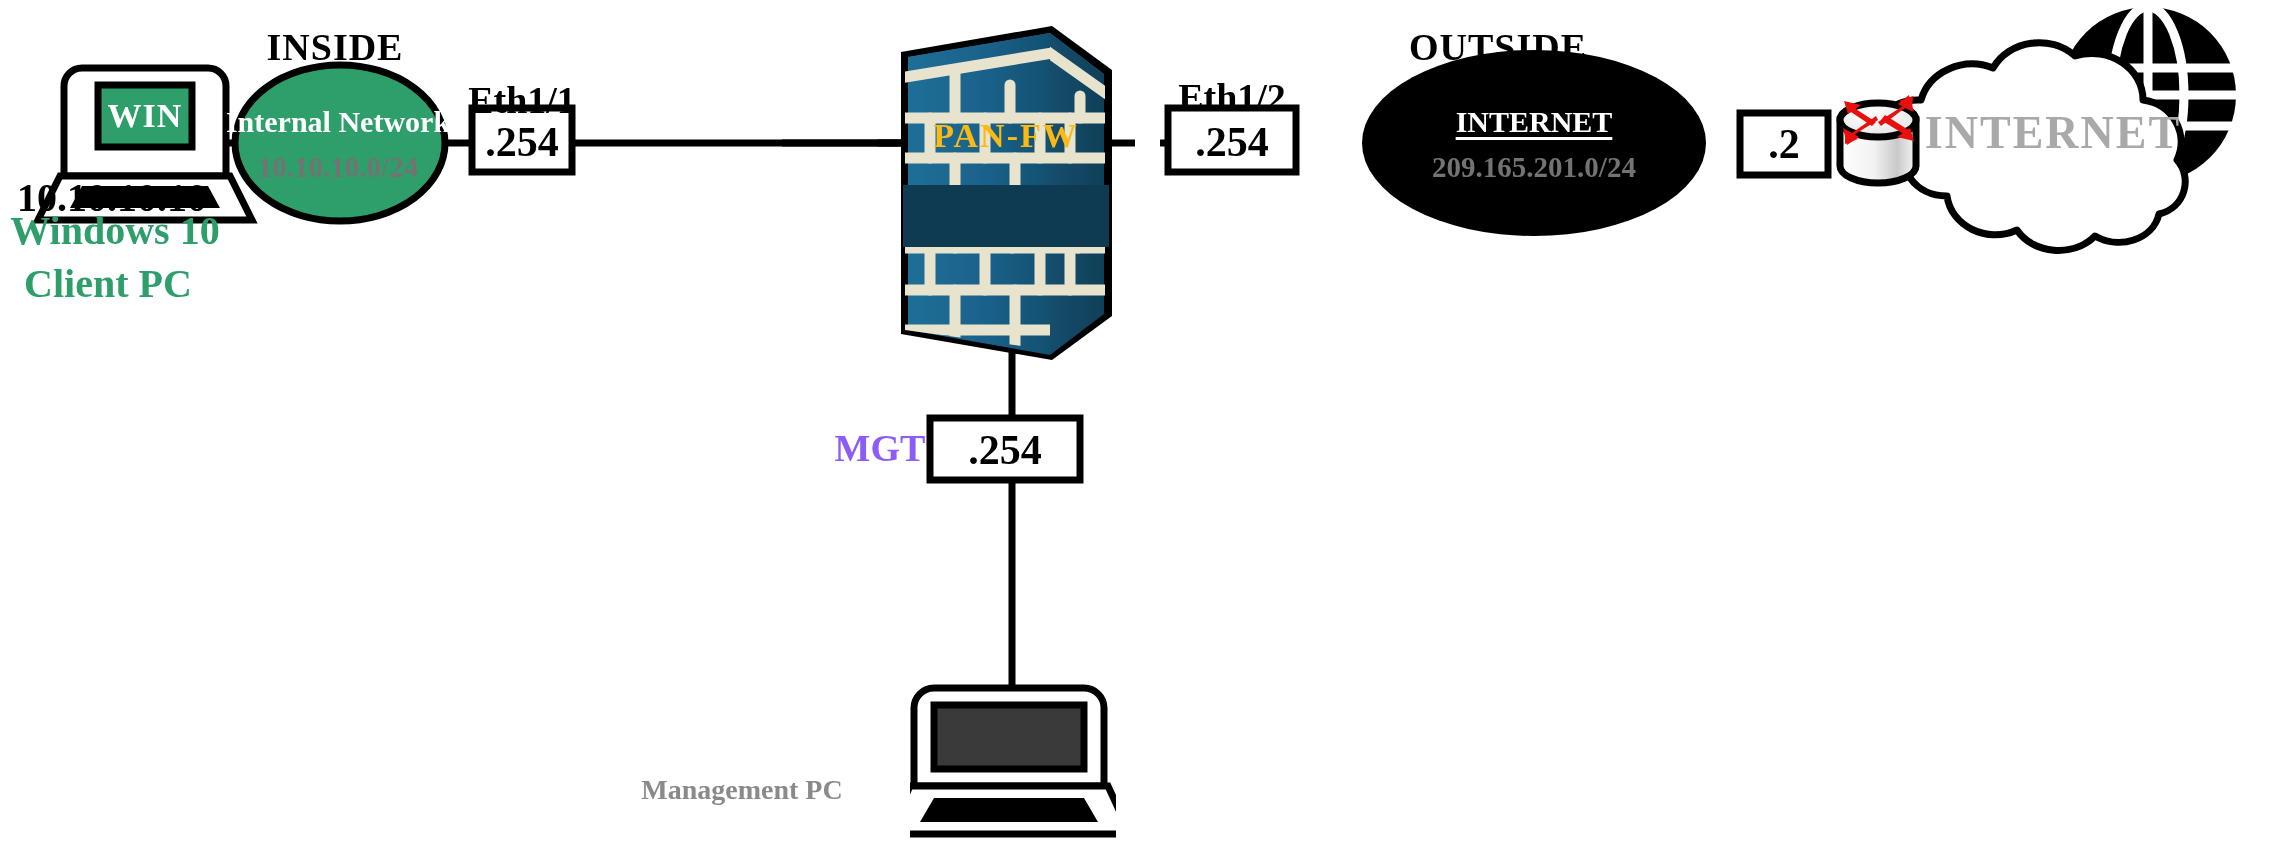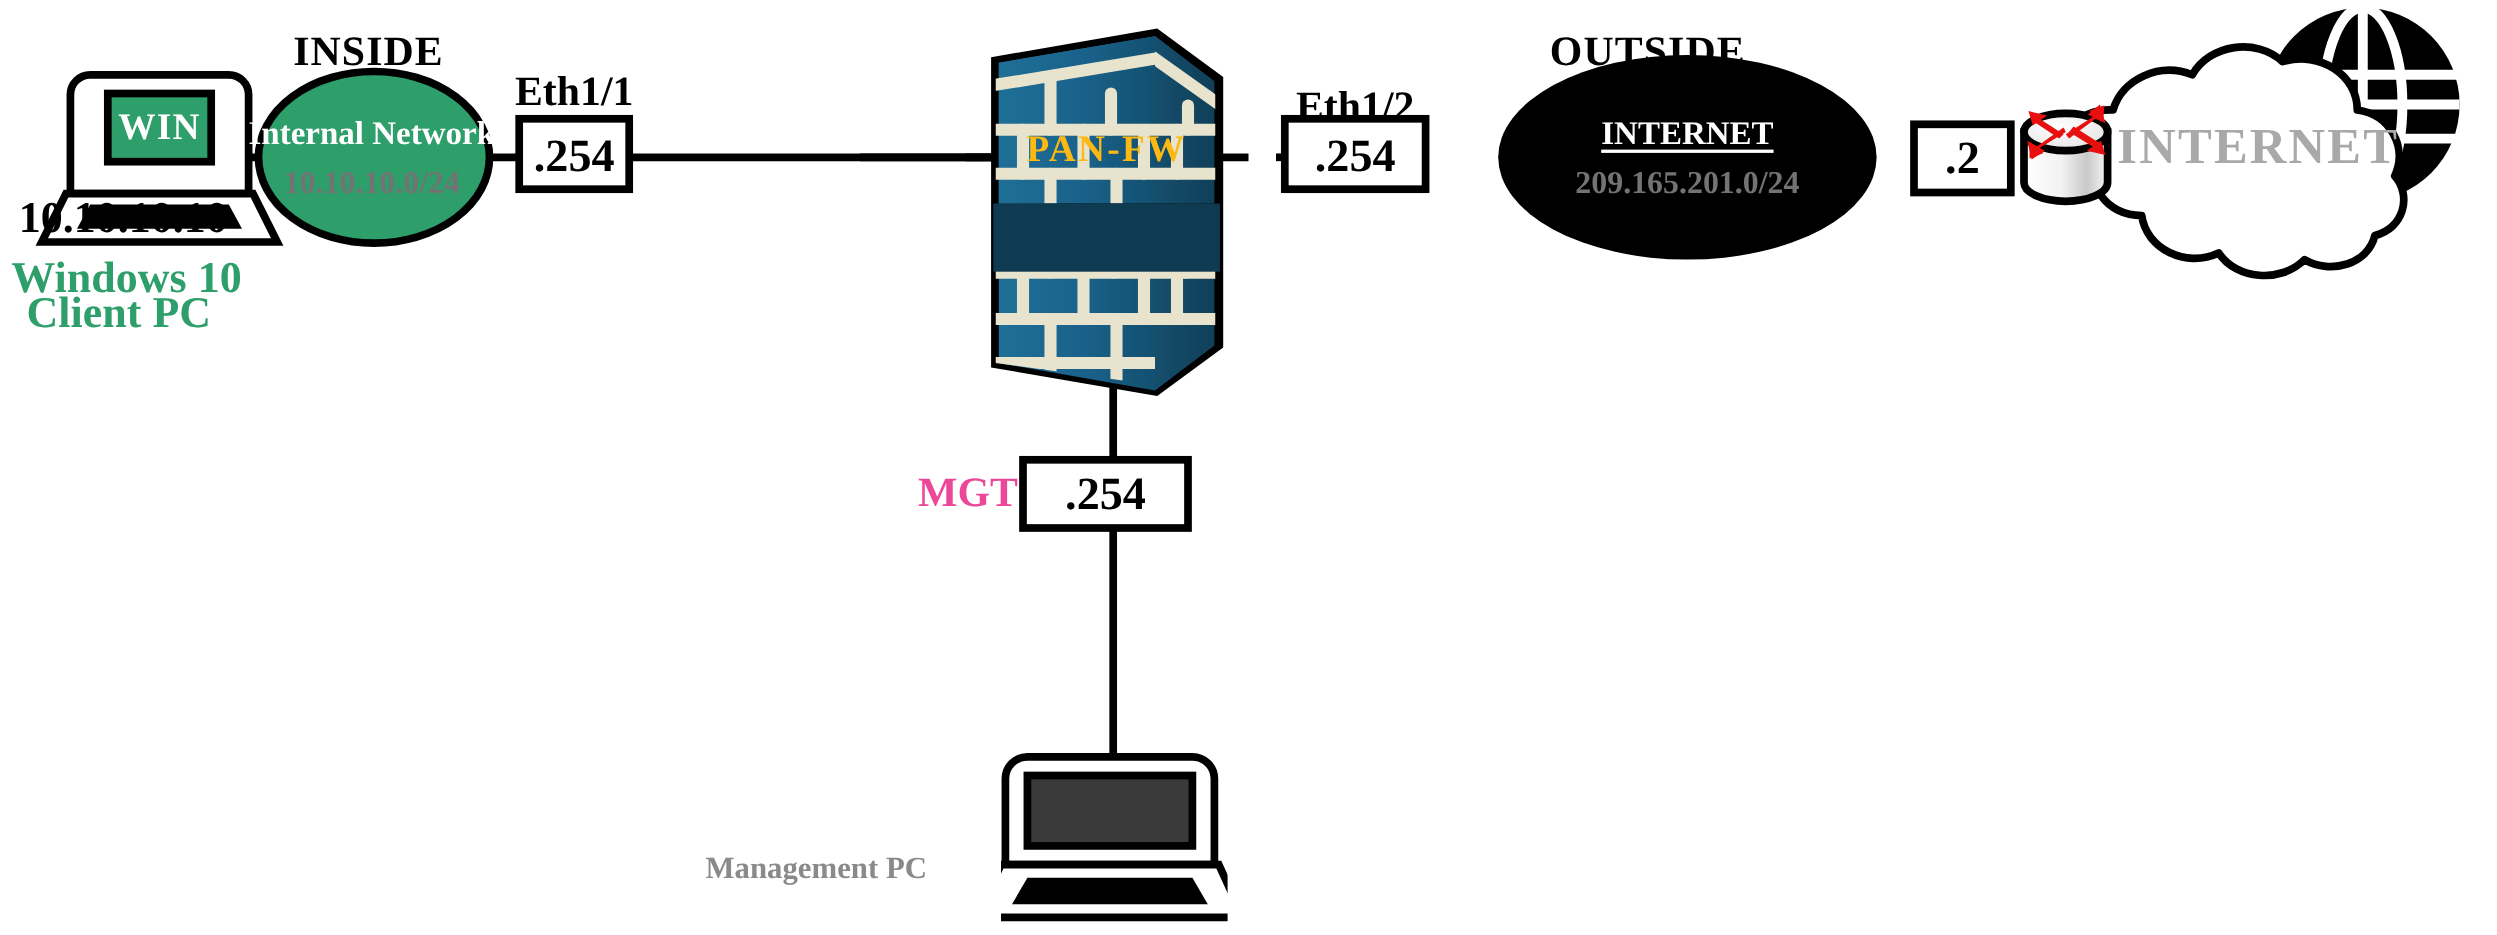--- a/index.html
+++ b/index.html
@@ -17,21 +17,21 @@
   .ip-black{font-size:40px;color:#000;}
   .ip-green{font-size:40px;color:#2e9e6b;}
   .ip-gray{font-size:28px;color:#8a8a8a;}
   .iface{font-size:38px;color:#000;}
   .boxnum{font-size:42px;color:#000;}
   .ellipse-txt{font-size:30px;color:#ffffff;}
   .ellipse-txt2{font-size:29px;color:#737373;}
   .screen-txt{font-size:34px;color:#ffffff;letter-spacing:1px;}
   .fw-txt{font-size:34px;color:#fdb913;letter-spacing:2px;}
   .cloud-txt{font-size:46px;color:#a9a9a9;letter-spacing:2px;}
-  .mgt-txt{font-size:38px;color:#ec4899;}
+  .mgt-txt{font-size:38px;color:#8b5cf6;}
   .underline{text-decoration:underline;text-decoration-thickness:3px;text-underline-offset:5px;}
 </style>
 </head>
 <body>
 
 <div id="stage">
 
 <svg id="diagram" viewBox="0 0 2270 850" xmlns="http://www.w3.org/2000/svg">
 
   <defs>
@@ -229,28 +229,28 @@
 
       <path d="M1910,138 L1881,120 L1885,115 L1910,131 Z"></path>
       <polygon points="1914,141 1897,137 1910,128"></polygon>
     </g>
   </g>
 
 </svg>
 
 <div class="lbl screen-txt center" style="left:145px;top:116px;">WIN</div>
 <div class="lbl ip-black center" style="left:112px;top:198px;">10.10.10.10</div>
-<div class="lbl ip-green center" style="left:115px;top:252px;text-align:right;">Windows 10</div>
+<div class="lbl ip-green center" style="left:115px;top:231px;text-align:right;">Windows 10</div>
 <div class="lbl ip-green center" style="left:108px;top:284px;">Client PC</div>
 
 <div class="lbl zone-title center" style="left:335px;top:47px;">INSIDE</div>
 <div class="lbl ellipse-txt center" style="left:338px;top:122px;">Internal Network</div>
 <div class="lbl ellipse-txt2 center" style="left:338px;top:167px;">10.10.10.0/24</div>
 
-<div class="lbl iface center" style="left:522px;top:83px;">Eth1/1</div>
+<div class="lbl iface center" style="left:522px;top:100px;">Eth1/1</div>
 <div class="lbl boxnum center" style="left:522px;top:142px;">.254</div>
 
 <div class="lbl fw-txt center" style="left:1006px;top:136px;">PAN-FW</div>
 
 <div class="lbl iface center" style="left:1232px;top:97px;">Eth1/2</div>
 <div class="lbl boxnum center" style="left:1232px;top:142px;">.254</div>
 
 <div class="lbl zone-title center" style="left:1498px;top:47px;">OUTSIDE</div>
 <div class="lbl ellipse-txt center underline" style="left:1534px;top:122px;">INTERNET</div>
 <div class="lbl ellipse-txt2 center" style="left:1534px;top:167px;">209.165.201.0/24</div>

